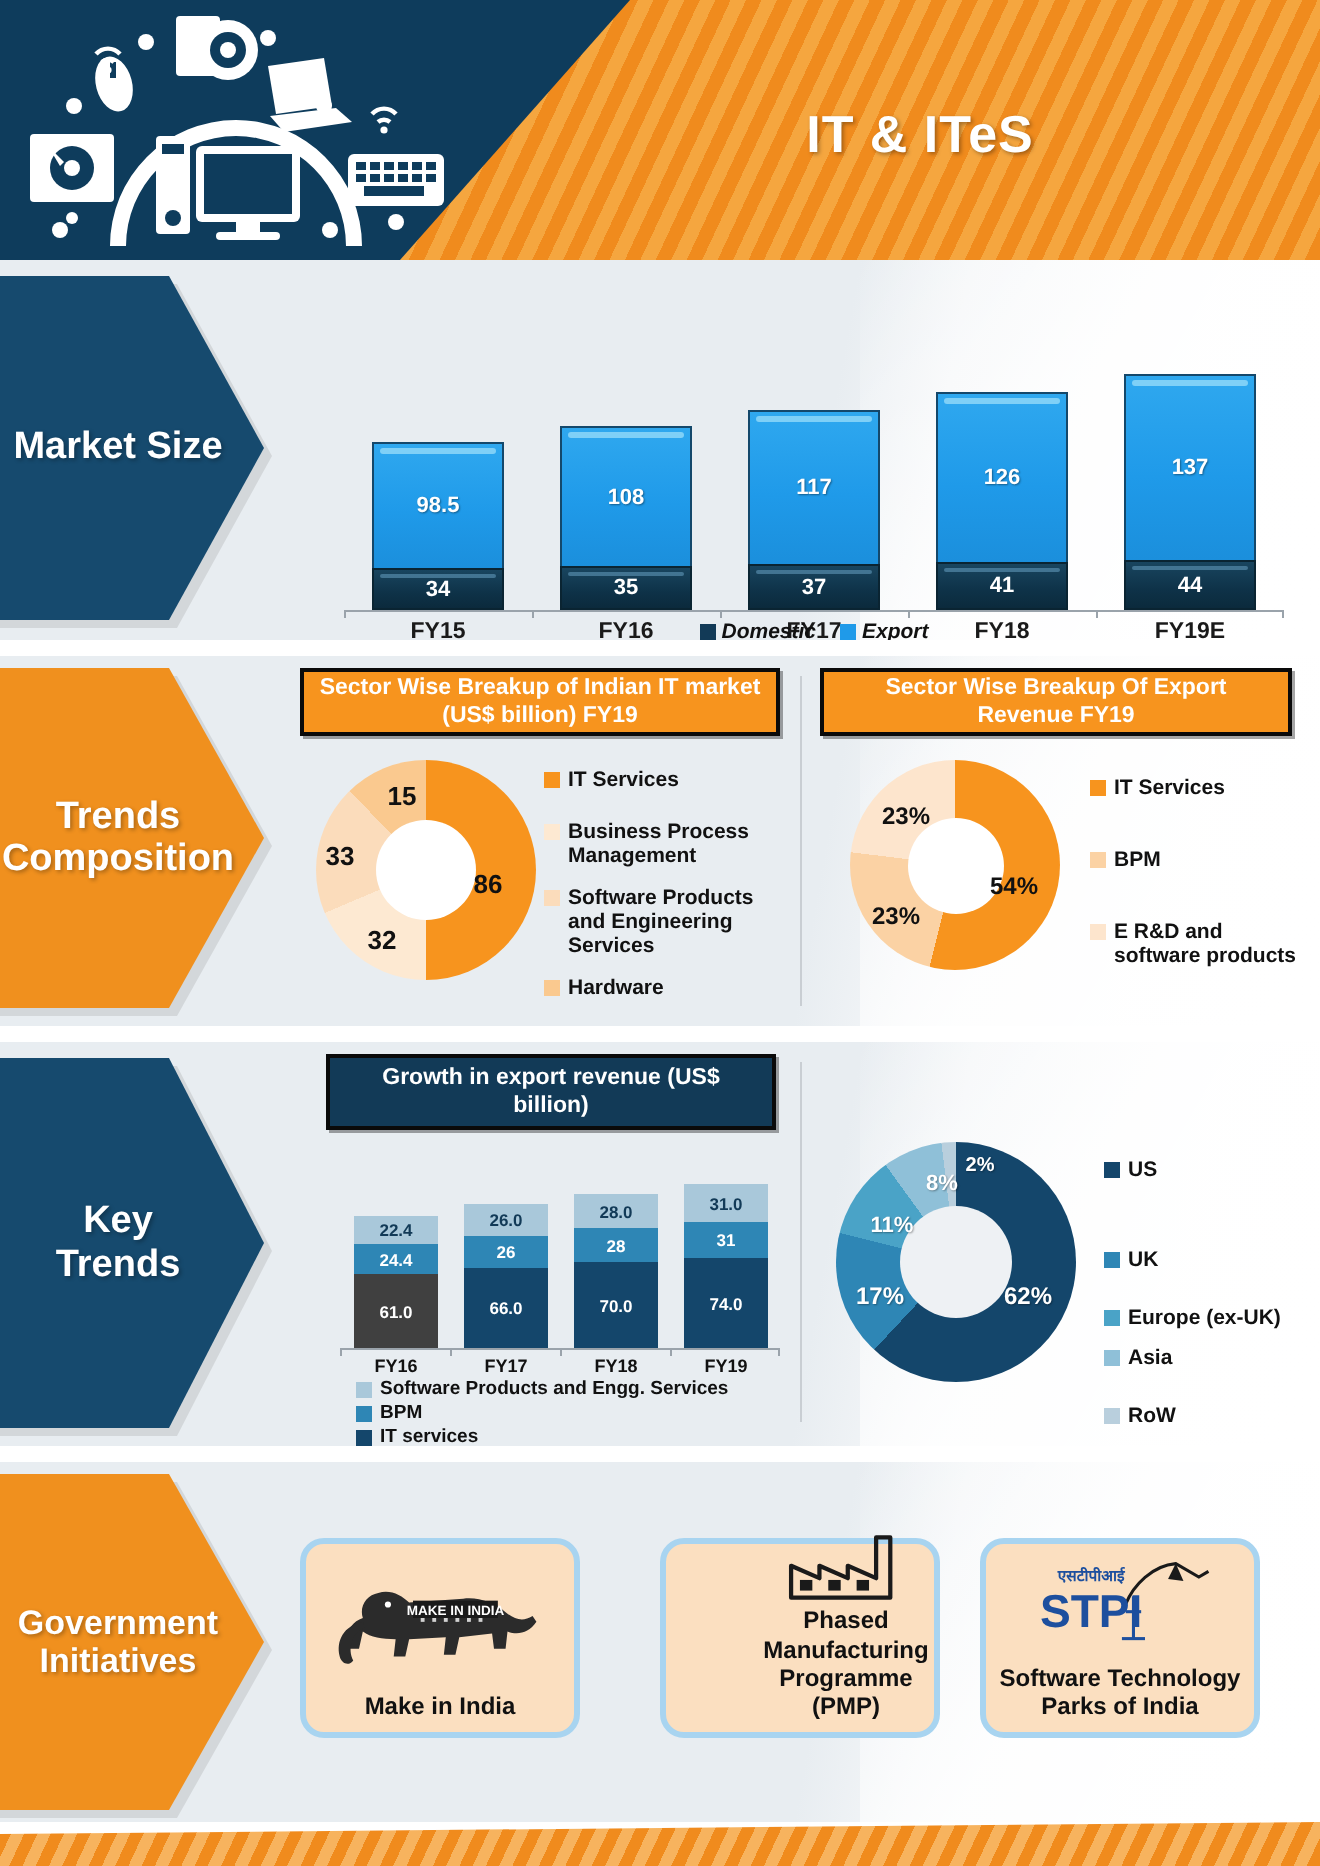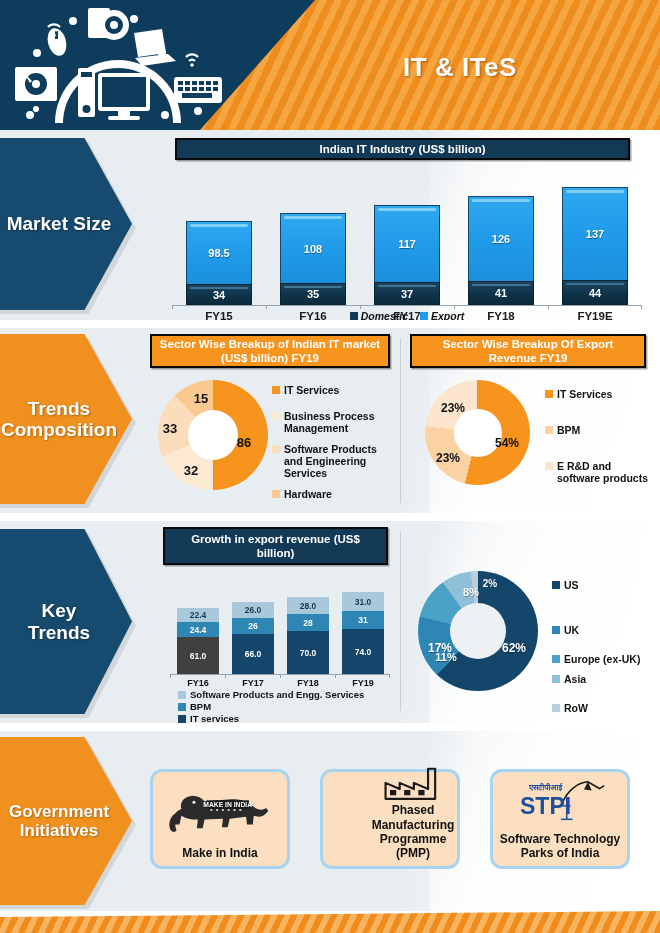--- a/index.html
+++ b/index.html
@@ -236,23 +236,20 @@
     <div class="sec-bg"></div>
     <div class="sec-shine"></div>
 
     <div class="hex-wrap" style="top:8px;height:175px;">
       <div class="hex-outline" style="height:172px;"></div>
       <div class="hex navy" style="height:172px;">
         <div class="hex-label">Market Size</div>
       </div>
     </div>
 
-    <div class="banner navy" style="left:175px;top:8px;width:455px;height:22px;">
-      <span>Indian IT Industry (US$ billion)</span>
-    </div>
 
     <div class="ms-chart" style="left:172px;top:44px;width:470px;height:132px;">
       <div class="ms-axis"></div>
       <div class="ms-tick" style="left:0px;"></div>
       <div class="ms-tick" style="left:94px;"></div>
       <div class="ms-tick" style="left:188px;"></div>
       <div class="ms-tick" style="left:282px;"></div>
       <div class="ms-tick" style="left:376px;"></div>
       <div class="ms-tick" style="left:469px;"></div>
 
@@ -453,21 +450,21 @@
       </div>
     </div>
 
 
     <div style="position:absolute;left:418px;top:50px;width:120px;height:120px;">
       <div class="donut" style="left:0;top:0;width:120px;height:120px;
            background: conic-gradient(#14466b 0deg 223deg, #2e86b5 223deg 284deg, #4aa3c7 284deg 324deg, #8fc0d8 324deg 353deg, #b9cfdd 353deg 360deg);"></div>
       <div class="donut-hole" style="width:56px;height:56px;background:#eef1f4;"></div>
       <div class="dlabel white" style="left:96px;top:77px;font-size:12px;">62%</div>
       <div class="dlabel white" style="left:22px;top:77px;font-size:12px;">17%</div>
-      <div class="dlabel white" style="left:28px;top:42px;font-size:11px;margin-top:44px;">11%</div>
+      <div class="dlabel white" style="left:28px;top:42px;font-size:11px;">11%</div>
       <div class="dlabel white" style="left:53px;top:21px;font-size:11px;">8%</div>
       <div class="dlabel white" style="left:72px;top:12px;font-size:10px;">2%</div>
     </div>
 
     <div class="vlegend" style="left:552px;top:58px;width:105px;">
       <div class="row" style="margin-bottom:33px;">
         <span class="sw" style="background:#14466b;"></span>
         <span>US</span>
       </div>
       <div class="row" style="margin-bottom:17px;">
@@ -521,21 +518,21 @@
             <rect x="74" y="26" width="2" height="4"></rect>
               <rect x="80" y="24" width="2" height="6"></rect>
           </g>
           <rect x="46" y="19" width="44" height="9" fill="#1a1a1a"></rect>
           <text x="68" y="26.3" font-family="'Liberation Sans',sans-serif" font-size="7" font-weight="bold" fill="#ffffff" text-anchor="middle">MAKE IN INDIA</text>
         </svg>
       </div>
       <div class="cap">Make in India</div>
     </div>
 
-    <div class="gov-card" style="left:320px;top:38px;padding-left:46px;">
+    <div class="gov-card" style="left:330px;top:38px;padding-left:46px;">
       <div class="gov-art" style="flex:0 0 42px;margin-top:6px;">
         <svg viewBox="0 0 70 46" width="62" height="42">
           <g fill="none" stroke="#1a1a1a" stroke-width="2.4" stroke-linejoin="round">
             <path d="M4 42 L4 24 L20 31 L20 24 L36 31 L36 24 L52 31 L52 8 L60 8 L60 42 Z"></path>
           </g>
           <g fill="#1a1a1a">
             <rect x="9" y="32" width="7" height="6"></rect>
             <rect x="25" y="32" width="7" height="6"></rect>
             <rect x="41" y="32" width="7" height="6"></rect>
           </g>

